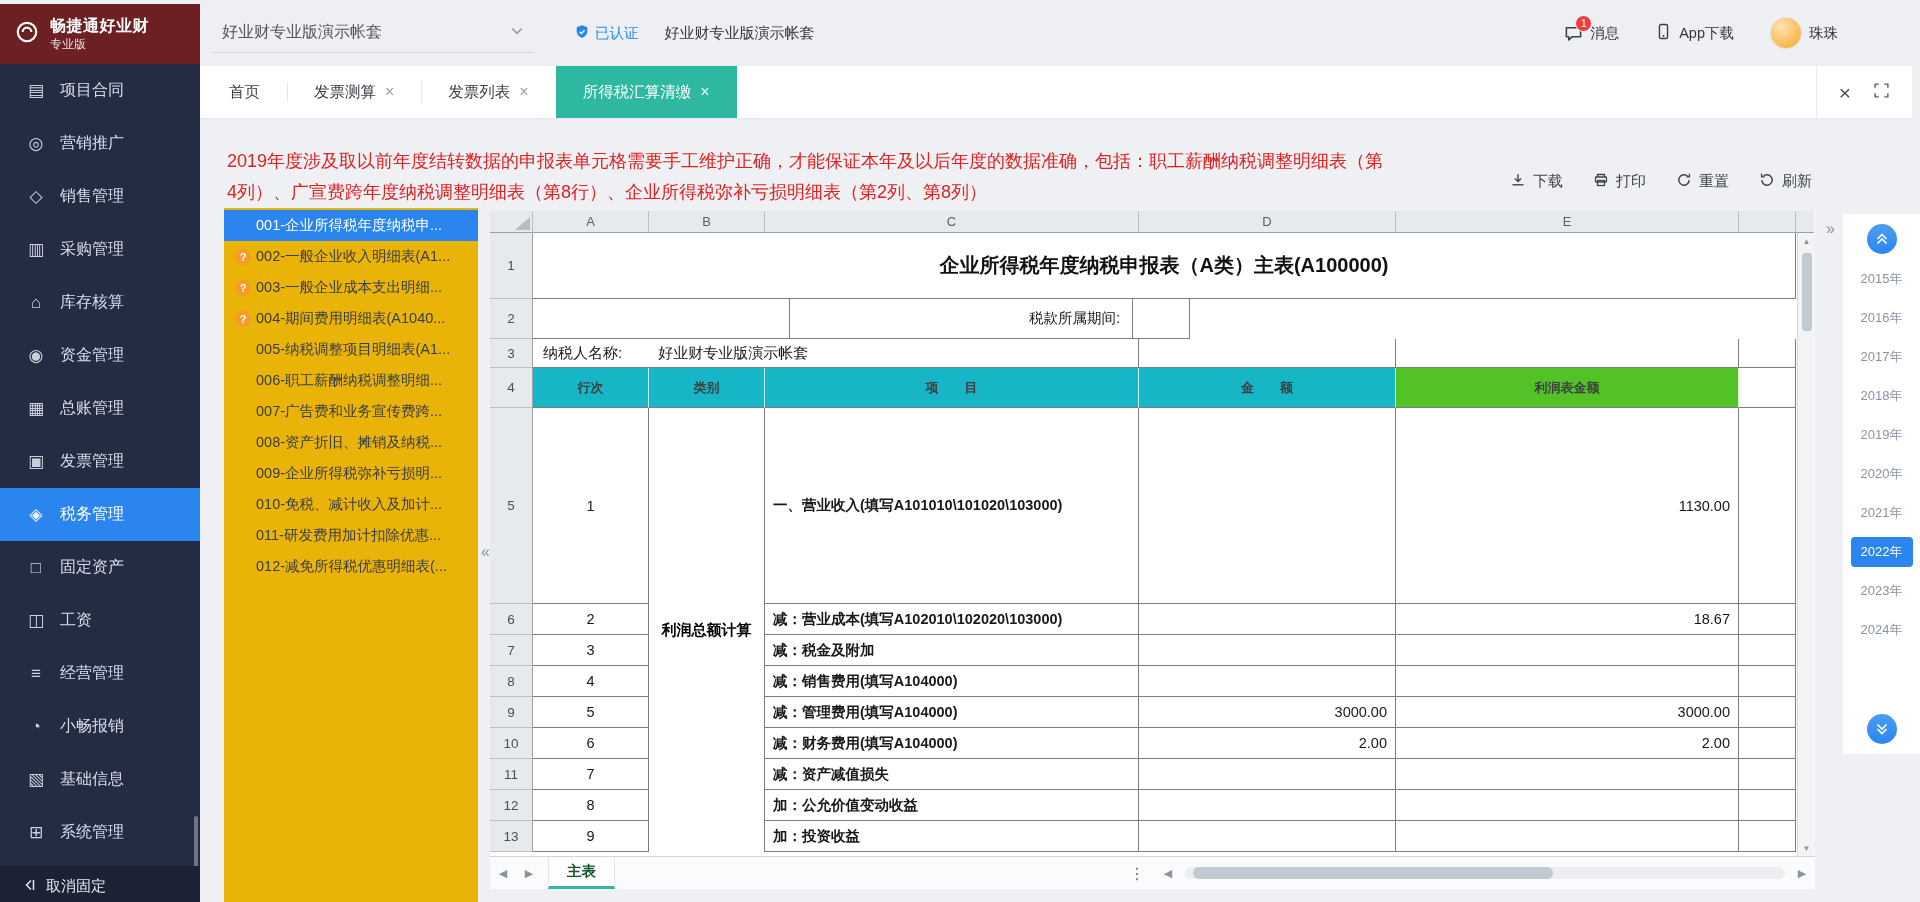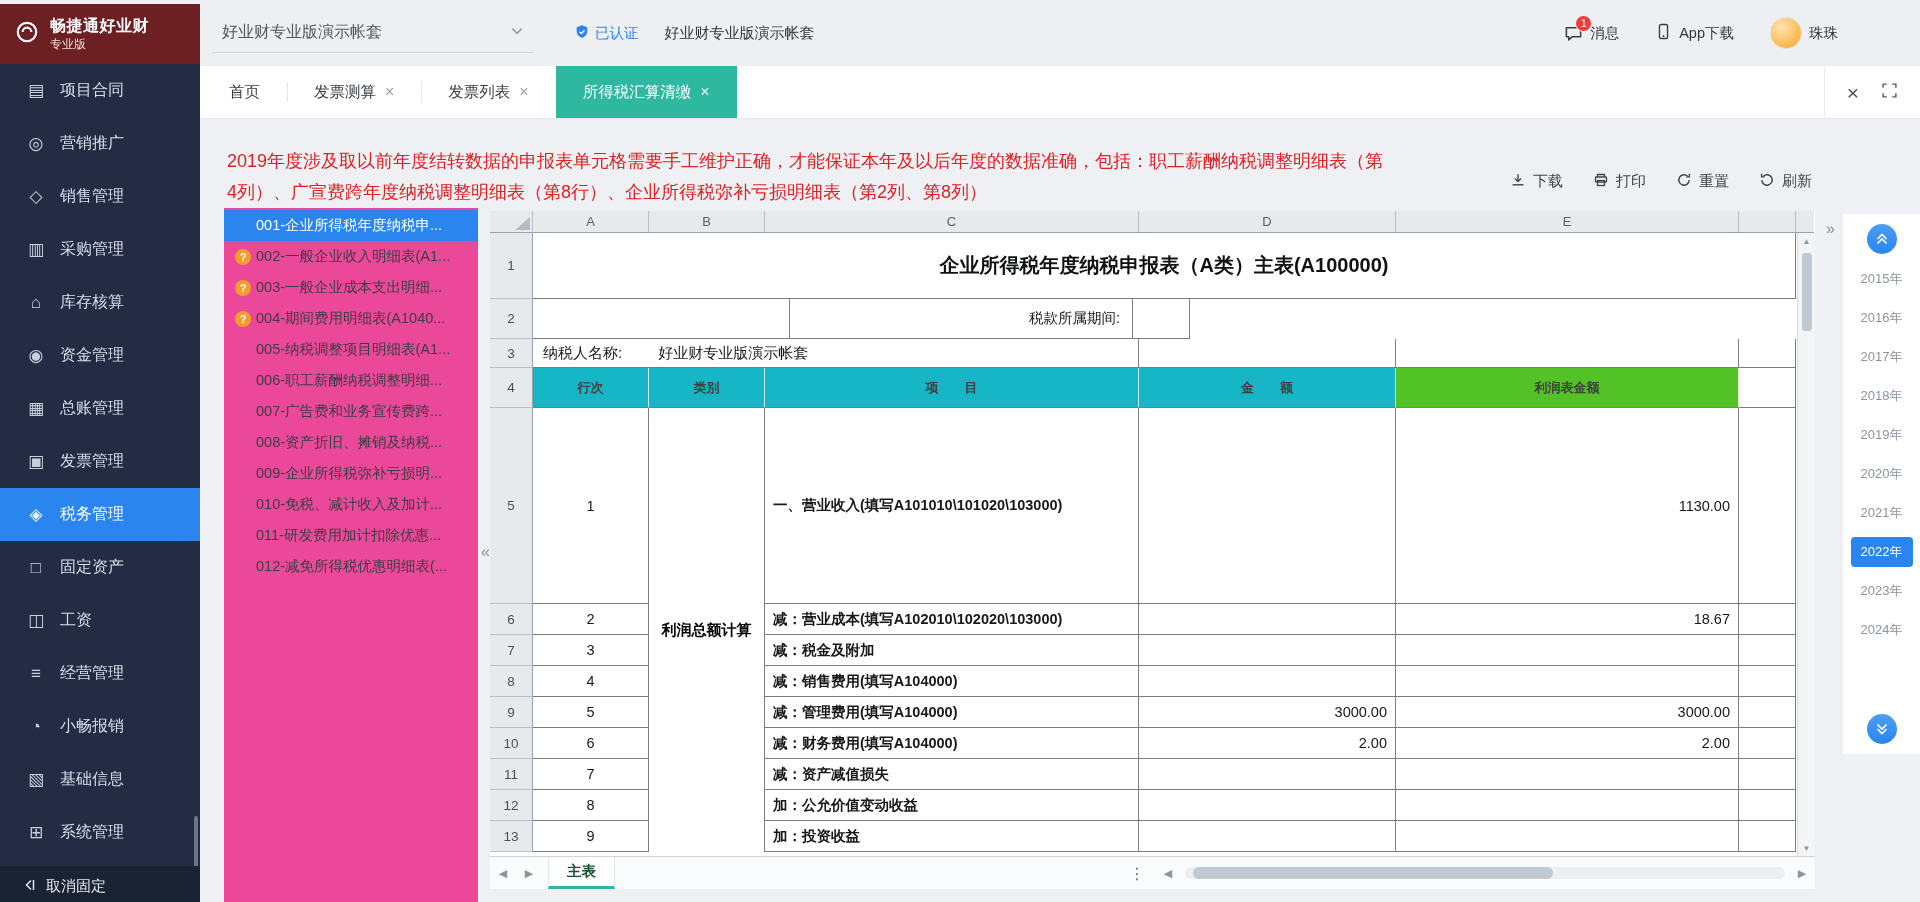--- a/index.html
+++ b/index.html
@@ -23,38 +23,38 @@
   .acct-select{display:flex;align-items:center;justify-content:space-between;width:322px;margin-left:12px;padding:9px 10px;border-bottom:1px solid #d3d7dd;color:#53565c;font-size:16px;cursor:pointer}
   .verified{display:flex;align-items:center;gap:5px;margin-left:40px;color:var(--primary-blue,#2a85ee);font-size:14.5px}
   .acct-name{margin-left:26px;color:#33363c;font-size:15px}
   .topbar-right{margin-left:auto;display:flex;align-items:center;gap:36px;padding-right:82px}
   .tb-item{display:flex;align-items:center;gap:7px;font-size:14.5px;color:#33363c;cursor:pointer}
   .tb-ic{position:relative;display:flex;align-items:center}
   .msg-badge{position:absolute;top:-9px;left:11px;background:#f23b3b;color:#fff;border-radius:9px;min-width:17px;height:17px;font-size:11px;display:flex;align-items:center;justify-content:center;padding:0 4px;border:1px solid #fff}
   .avatar{width:32px;height:32px;border-radius:50%;background:radial-gradient(circle at 35% 30%,#ffe3b0,#f5a623);border:1px solid #e6ddca}
 
   
-  .tabbar{position:absolute;left:200px;top:66px;right:0;height:52px;background:#fff;display:flex;align-items:stretch;box-shadow:0 1px 0 #e3e6ea;z-index:4}
+  .tabbar{position:absolute;left:200px;top:66px;right:8px;height:52px;background:#fff;display:flex;align-items:stretch;box-shadow:0 1px 0 #e3e6ea;z-index:4}
   .tabs{display:flex;align-items:stretch;padding-left:2px}
   .tab{display:flex;align-items:center;gap:9px;padding:0 27px;font-size:15.5px;color:#3c4046;cursor:pointer;position:relative;white-space:nowrap}
   .tab + .tab::before{content:"";position:absolute;left:0;top:16px;bottom:16px;width:1px;background:#e2e5e9}
   .tab.active{background:var(--active-tab-teal,#2fb8a0);color:#fff}
   .tab.active::before{display:none}
   .tab-x{font-size:16px;color:#9aa0a8}
   .tab.active .tab-x{color:#eafaf6}
   .tab-actions{margin-left:auto;display:flex;align-items:center;gap:22px;padding:0 22px;border-left:1px solid #e8eaee;color:#5d6268}
   .close-all{font-size:21px;line-height:1;cursor:pointer;color:#4c5055}
 
   
   .content{position:absolute;left:200px;top:118px;right:0;bottom:0;background:#eef0f4;overflow:hidden}
   .notice{position:absolute;left:27px;top:28px;width:1165px;color:var(--notice-red,#e02121);font-size:18px;line-height:31px}
   .toolbar{position:absolute;top:54px;right:108px;display:flex;gap:30px}
   .tool-btn{display:flex;align-items:center;gap:7px;font-size:15px;color:#3f434a;cursor:pointer;white-space:nowrap}
 
-  .report-list{position:absolute;left:24px;top:90px;width:254px;bottom:0;background:#ec4899;padding-top:2px}
+  .report-list{position:absolute;left:24px;top:90px;width:254px;bottom:0;background:#eab308;padding-top:2px}
   .rl-item{height:31px;display:flex;align-items:center;font-size:14.5px;color:#3a3e45;cursor:pointer;padding-left:6px;white-space:nowrap;overflow:hidden}
   .rl-item.selected{background:var(--primary-blue,#2a85ee);color:#fff}
   .rl-gutter{width:26px;min-width:26px;display:flex;justify-content:center}
   .warn-dot{width:16px;height:16px;border-radius:50%;background:var(--warning-orange,#f79b2a);color:#fff;font-size:11px;font-weight:bold;display:flex;align-items:center;justify-content:center}
   .collapse-handle{position:absolute;left:281px;top:425px;color:#8a9097;font-size:16px;cursor:pointer;z-index:3}
   .expand-handle{position:absolute;left:1626px;top:102px;color:#8a9097;font-size:16px;cursor:pointer;z-index:3}
 
   
   .sheet{position:absolute;left:290px;top:93px;width:1325px;height:678px;background:#fff}
   .col-headers{display:flex;height:22px}

